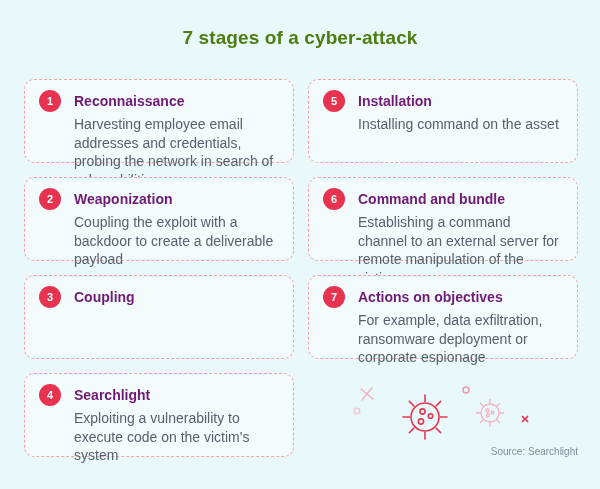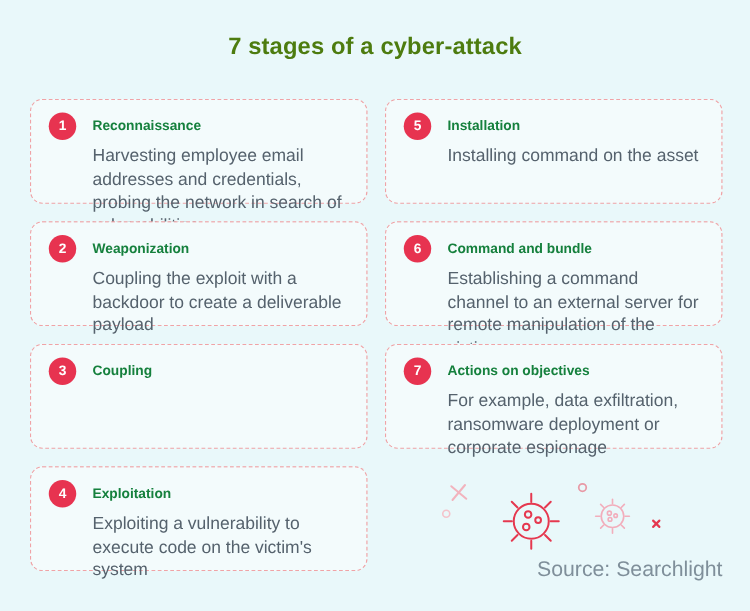--- a/index.html
+++ b/index.html
@@ -52,43 +52,43 @@
     border-radius: 50%;
     background: #e73350;
     color: #ffffff;
     font-size: 11px;
     font-weight: 700;
     display: flex;
     align-items: center;
     justify-content: center;
   }
   .stage-title {
-    font-size: 11px;
+    font-size: 14px;
     font-weight: 600;
-    color: #15803d;
+    color: #701a75;
   }
   .stage-desc {
     margin: 3px 0 0 35px;
     font-size: 14px;
     line-height: 1.33;
     color: #55626d;
     max-width: 212px;
   }
   .decor {
     position: absolute;
     left: 340px; top: 375px;
     width: 240px; height: 70px;
   }
   .source-note {
     position: absolute;
     top: 446px;
     left: 308px;
     width: 270px;
     text-align: right;
-    font-size: 17px;
+    font-size: 10px;
     color: #7f8f9a;
   }
 </style>
 </head>
 <body>
 
 <div class="canvas">
 
   <div class="page-title">7 stages of a cyber-attack</div>
 
@@ -109,21 +109,21 @@
     </div>
     <div class="stage-box">
       <div class="stage-head">
         <div class="badge">3</div>
         <div class="stage-title">Coupling</div>
       </div>
     </div>
     <div class="stage-box">
       <div class="stage-head">
         <div class="badge">4</div>
-        <div class="stage-title">Exploitation</div>
+        <div class="stage-title">Searchlight</div>
       </div>
       <div class="stage-desc">Exploiting a vulnerability to execute code on the victim's system</div>
     </div>
   </div>
 
   <div class="col col-right">
     <div class="stage-box">
       <div class="stage-head">
         <div class="badge">5</div>
         <div class="stage-title">Installation</div>

